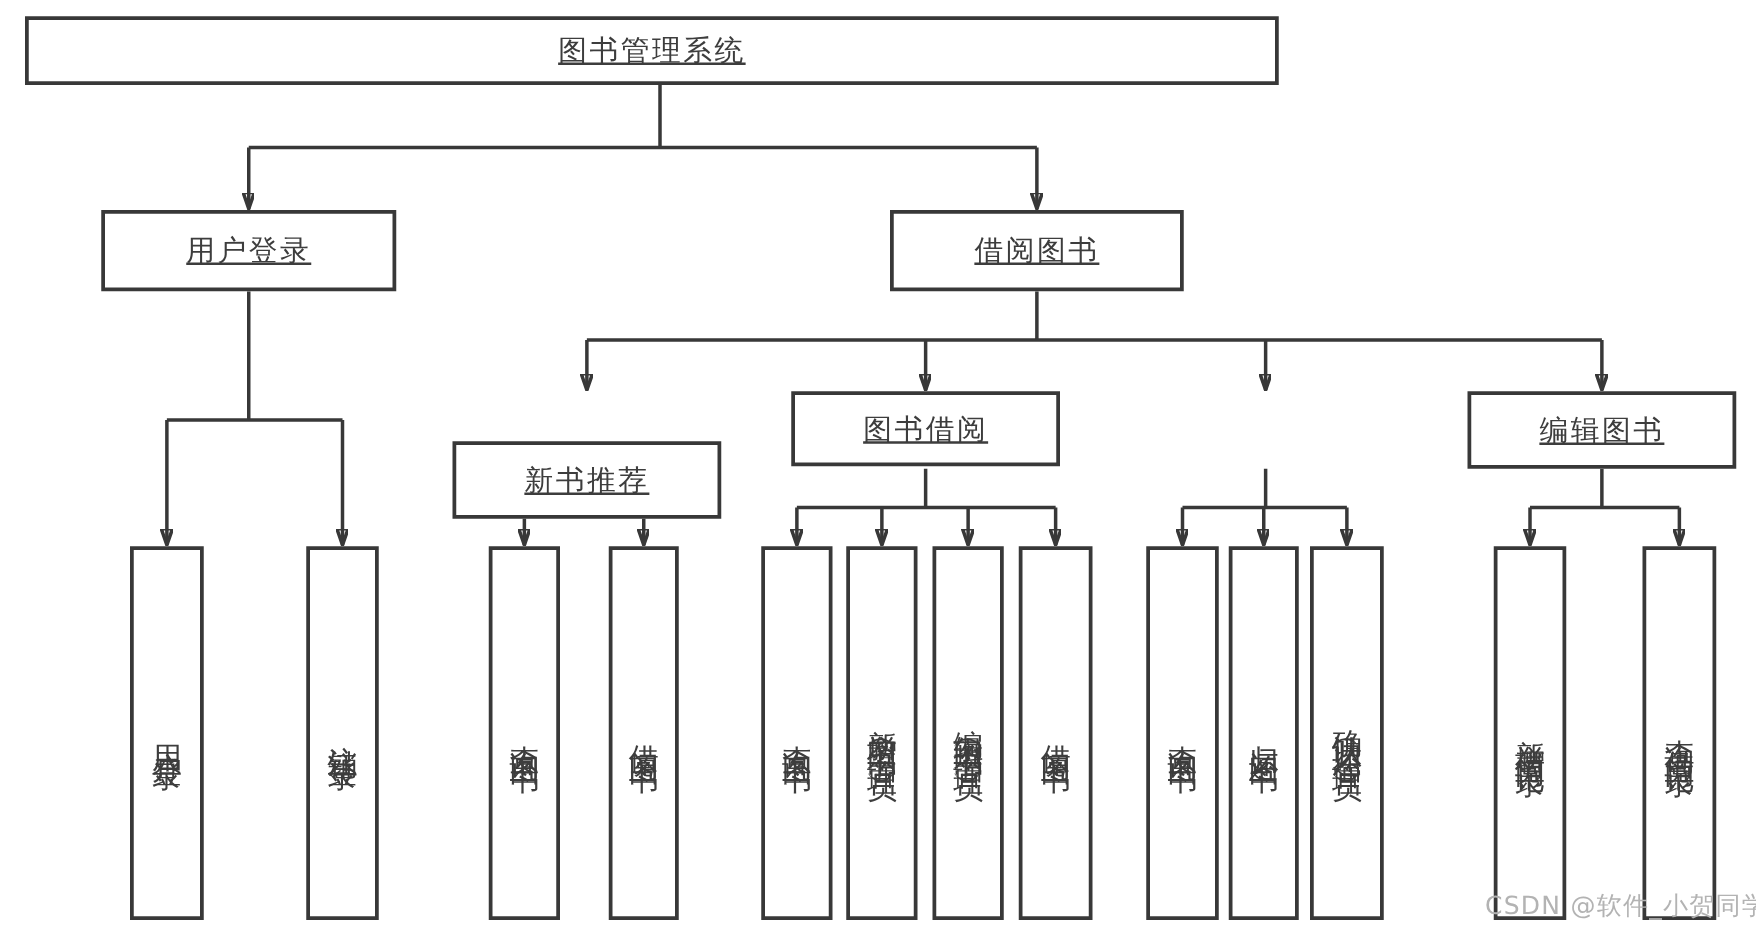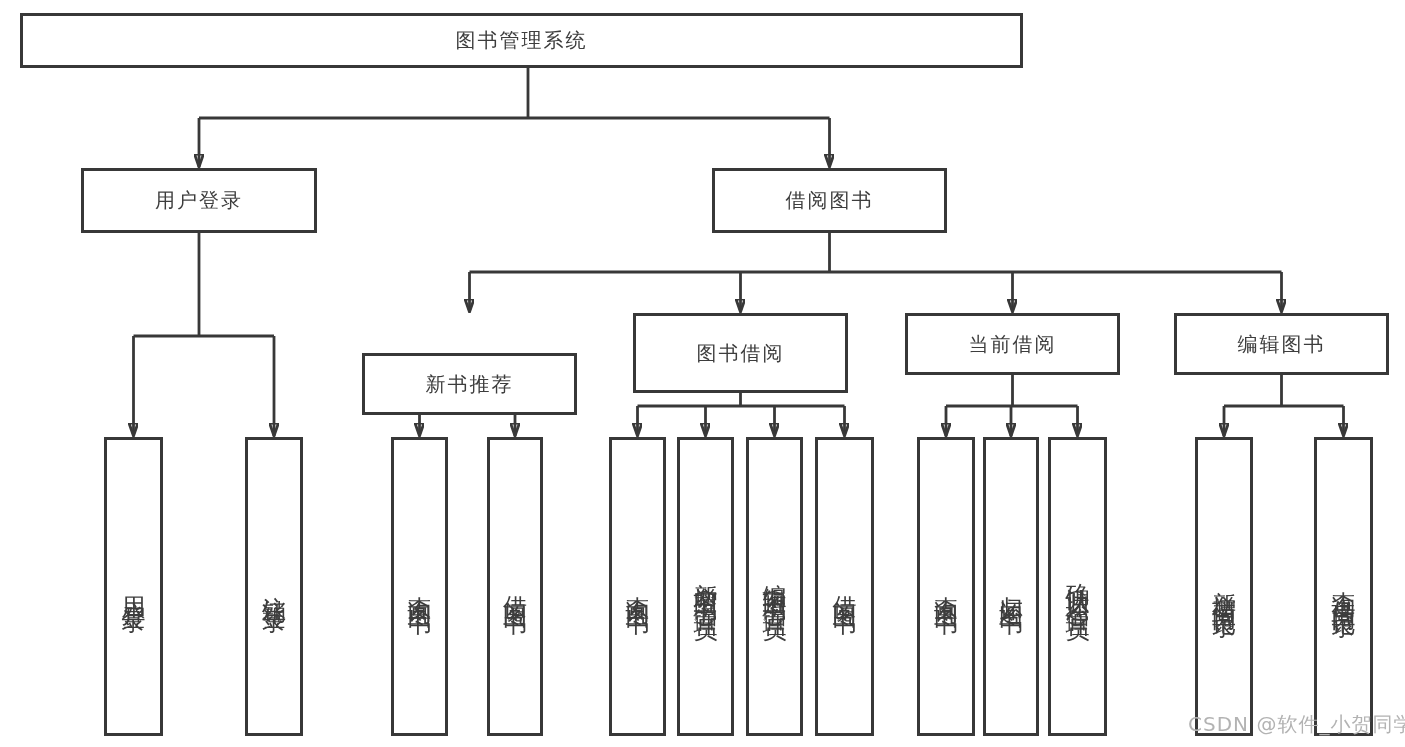--- a/index.html
+++ b/index.html
@@ -28,23 +28,24 @@
     position: absolute;
     background: #ffffff;
     border: 3px solid #383838;
     box-sizing: border-box;
     display: flex;
     align-items: center;
     justify-content: center;
     z-index: 2;
   }
   .node.h span {
-    font-size: 20px;
+    font-size: 23px;
     letter-spacing: 2px;
     white-space: nowrap;
+    text-decoration: underline;
   }
   .node.v span {
     writing-mode: vertical-rl;
     text-orientation: mixed;
     font-size: 24px;
     letter-spacing: 5px;
     line-height: 1;
   }
   .watermark {
     position: absolute;
@@ -110,25 +111,22 @@
   <div class="node h" style="left:81px; top:168px; width:236px; height:65px;">
     <span>用户登录</span>
   </div>
   <div class="node h" style="left:712px; top:168px; width:235px; height:65px;">
     <span>借阅图书</span>
   </div>
 
   <div class="node h" style="left:362px; top:313px; width:215px; height:62px;margin-top:40px;">
     <span>新书推荐</span>
   </div>
-  <div class="node h" style="left:633px; top:313px; width:215px; height:80px;">
+  <div class="node h" style="left:633px; top:313px; width:215px; height:60px;">
     <span>图书借阅</span>
-  </div>
-  <div class="node h" style="left:905px; top:313px; width:215px; height:62px;">
-    <span>当前借阅</span>
   </div>
   <div class="node h" style="left:1174px; top:313px; width:215px; height:62px;">
     <span>编辑图书</span>
   </div>
 
   <div class="node v" style="left:104px; top:437px; width:59px; height:299px;">
     <span>用户登录</span>
   </div>
   <div class="node v" style="left:245px; top:437px; width:58px; height:299px;">
     <span>注销登录</span>

